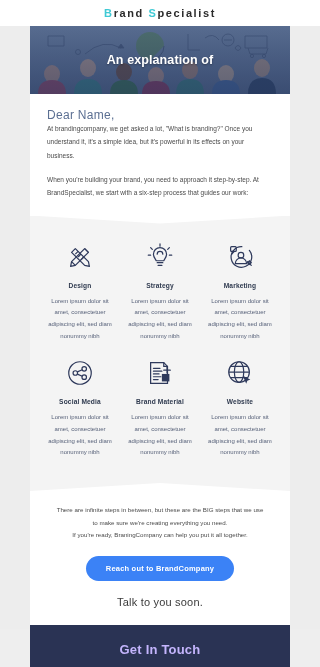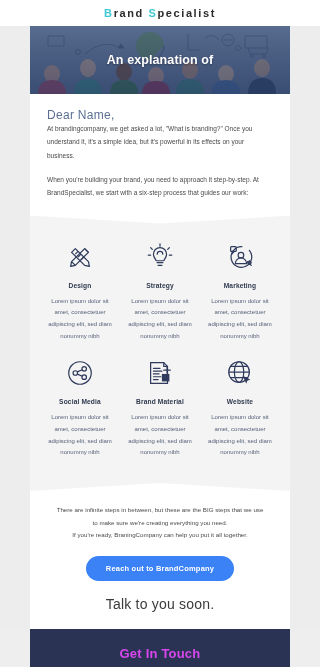--- a/index.html
+++ b/index.html
@@ -80,28 +80,28 @@
   .closing { padding:13px 14px 0 14px; text-align:center; }
   .closing .cline { font-size:6.2px; color:#4a4a4a; line-height:2.05; }
   .cta-wrap { text-align:center; padding:14px 0 0 0; }
   .cta {
     display:inline-block; background:#3b82f6; color:#ffffff;
     font-size:7.5px; font-weight:bold; letter-spacing:.2px;
     padding:8px 20px; border-radius:20px; border:none; cursor:pointer;
     font-family:"Liberation Sans", sans-serif;
   }
   .signoff {
-    text-align:center; font-size:14px; color:#3b3b3b;
+    text-align:center; font-size:11px; color:#3b3b3b;
     padding:15px 0 17px 0; letter-spacing:.2px;
   }
 
   
   .footer { background:#2a3354; padding:17px 14px 14px 14px; text-align:center; }
   .footer-title {
-    color:#d946ef; font-size:13px; font-weight:bold; letter-spacing:.2px;
+    color:#c4b5fd; font-size:13px; font-weight:bold; letter-spacing:.2px;
     margin-bottom:8px;
   }
 </style>
 </head>
 <body>
 
 <div class="page">
 
   <div class="brandbar">
     <div class="brandtitle"><span class="hl">B</span><span>rand </span><span class="hl">S</span><span>pecialist</span></div>

